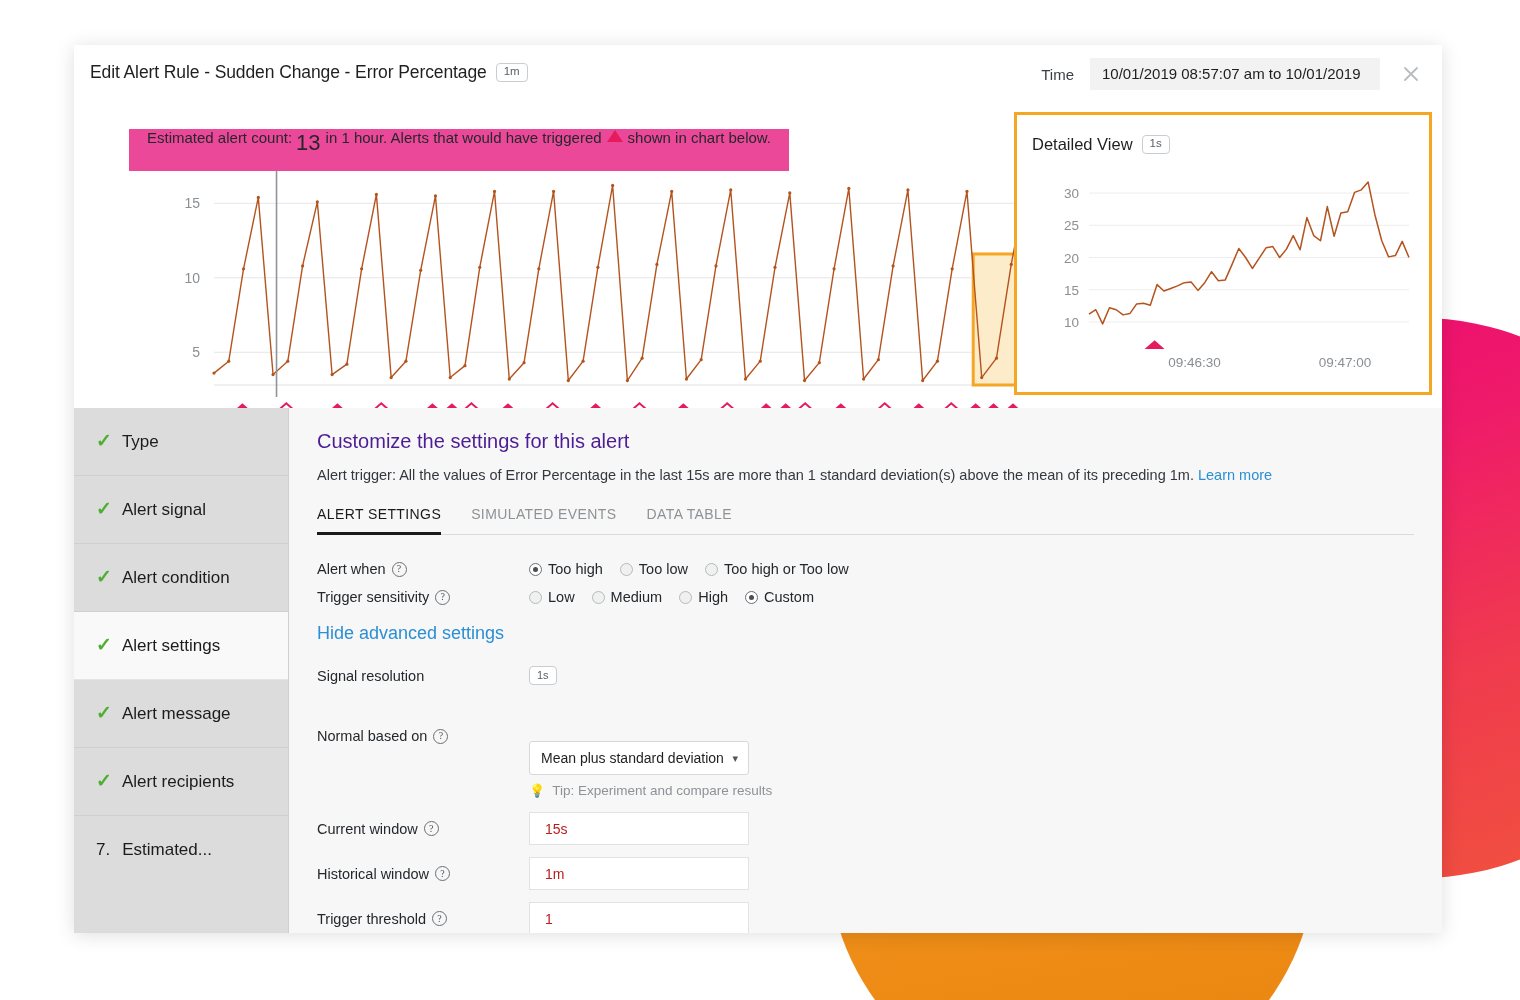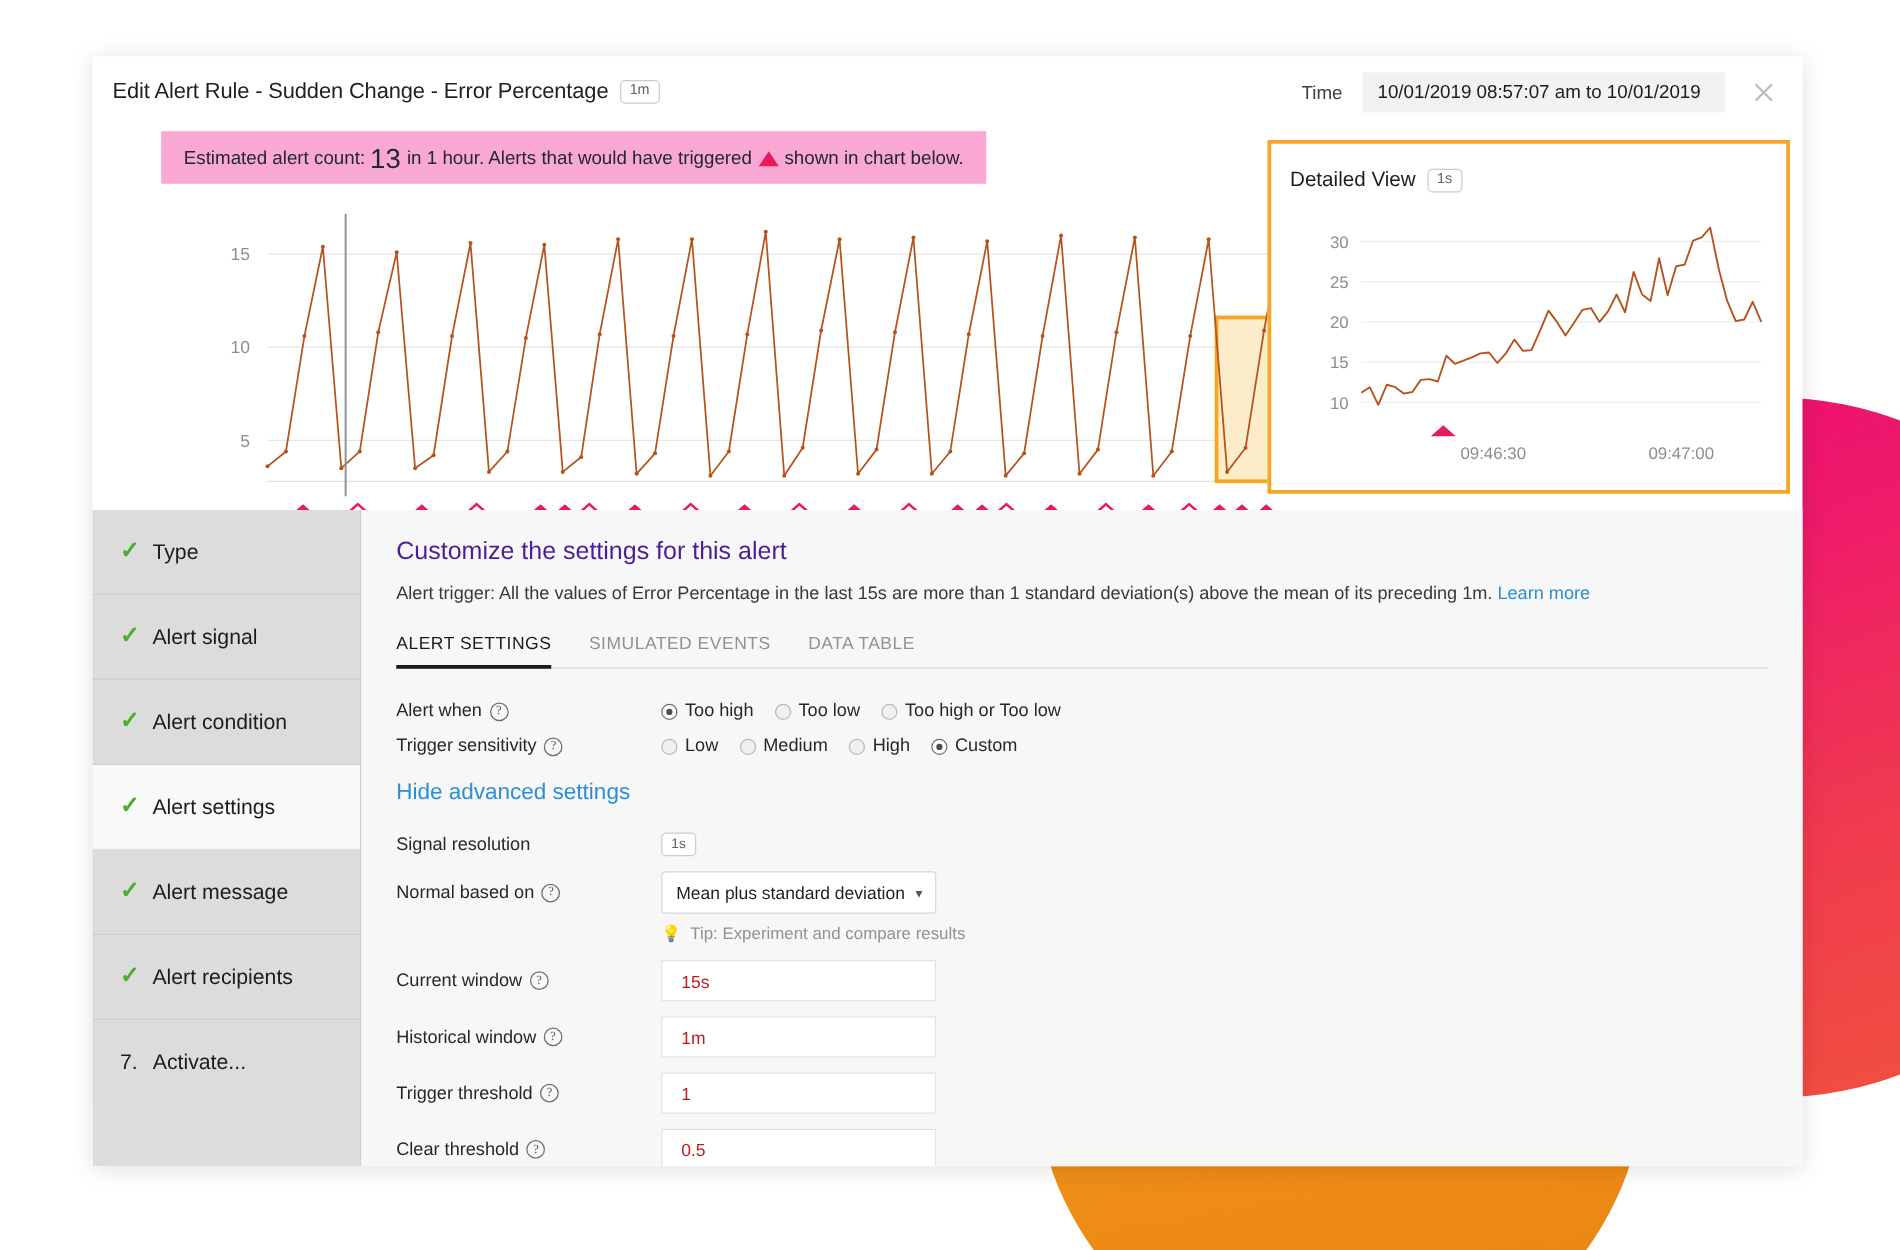--- a/index.html
+++ b/index.html
@@ -78,24 +78,24 @@
   }
   .close-btn {
     position: absolute; right: 16px; top: 14px;
     width: 30px; height: 30px;
     cursor: pointer;
   }
   .close-btn svg { display: block; }
 
   
   .banner {
-    position: absolute; left: 55px; top: 60px;
+    position: absolute; left: 55px; top: 84px;
     width: 660px; height: 42px;
-    background: #f9a8d4;
-    display: flex; align-items: center;
+    background: #ec4899;
+    display: flex; align-items: flex-start;
     padding-left: 18px;
     font-size: 15px; color: #24282c;
   }
   .banner .count {
     font-size: 22px; font-weight: 400;
     margin: 0 5px 0 4px; position: relative; top: 1px;
   }
   .tri-inline {
     display: inline-block;
     width: 0; height: 0;
@@ -223,21 +223,21 @@
     font-size: 14px; color:#b91c1c;
     display:flex; align-items:center; padding-left: 15px;
   }
   .finput.wide { width: 220px; }
   .fselect {
     width: 220px; height: 34px;
     background:#fff; border:1px solid #d8d8d8;
     border-radius: 3px;
     font-size: 14px; color:#1f1f1f;
     display:flex; align-items:center; justify-content:space-between;
-    padding: 0 10px 0 11px; cursor:pointer;
+    padding: 0 10px 0 11px; cursor:pointer;margin-top:44px;
   }
   .chev { color:#555; font-size: 11px; }
   .badge-sm {
     border:1px solid #c9ccd1; border-radius:4px; background:#fff;
     color:#5b6168; font-size:11px; padding:3px 7px; line-height:1;
   }
   .tip { font-size: 13.5px; color:#8d9296; display:flex; align-items:center; gap:7px; margin: 8px 0 14px 212px;}
   .bulb { font-size: 13px; }
   .frow-tall { margin-bottom: 8px; }
   text { font-family: "Liberation Sans", sans-serif; }
@@ -431,21 +431,21 @@
           <div class="side-item">
             <span class="check">✓</span>
             <span>Alert message</span>
           </div>
           <div class="side-item">
             <span class="check">✓</span>
             <span>Alert recipients</span>
           </div>
           <div class="side-item last">
             <span class="side-num">7.</span>
-            <span>Activate...</span>
+            <span>Estimated...</span>
           </div>
         </div>
 
       <div class="content">
         <div class="content-h1">Customize the settings for this alert</div>
         <div class="content-sub">
           <span>Alert trigger: All the values of Error Percentage in the last 15s are more than 1 standard deviation(s) above the mean of its preceding 1m.</span>
           <a class="link">Learn more</a>
         </div>
 

